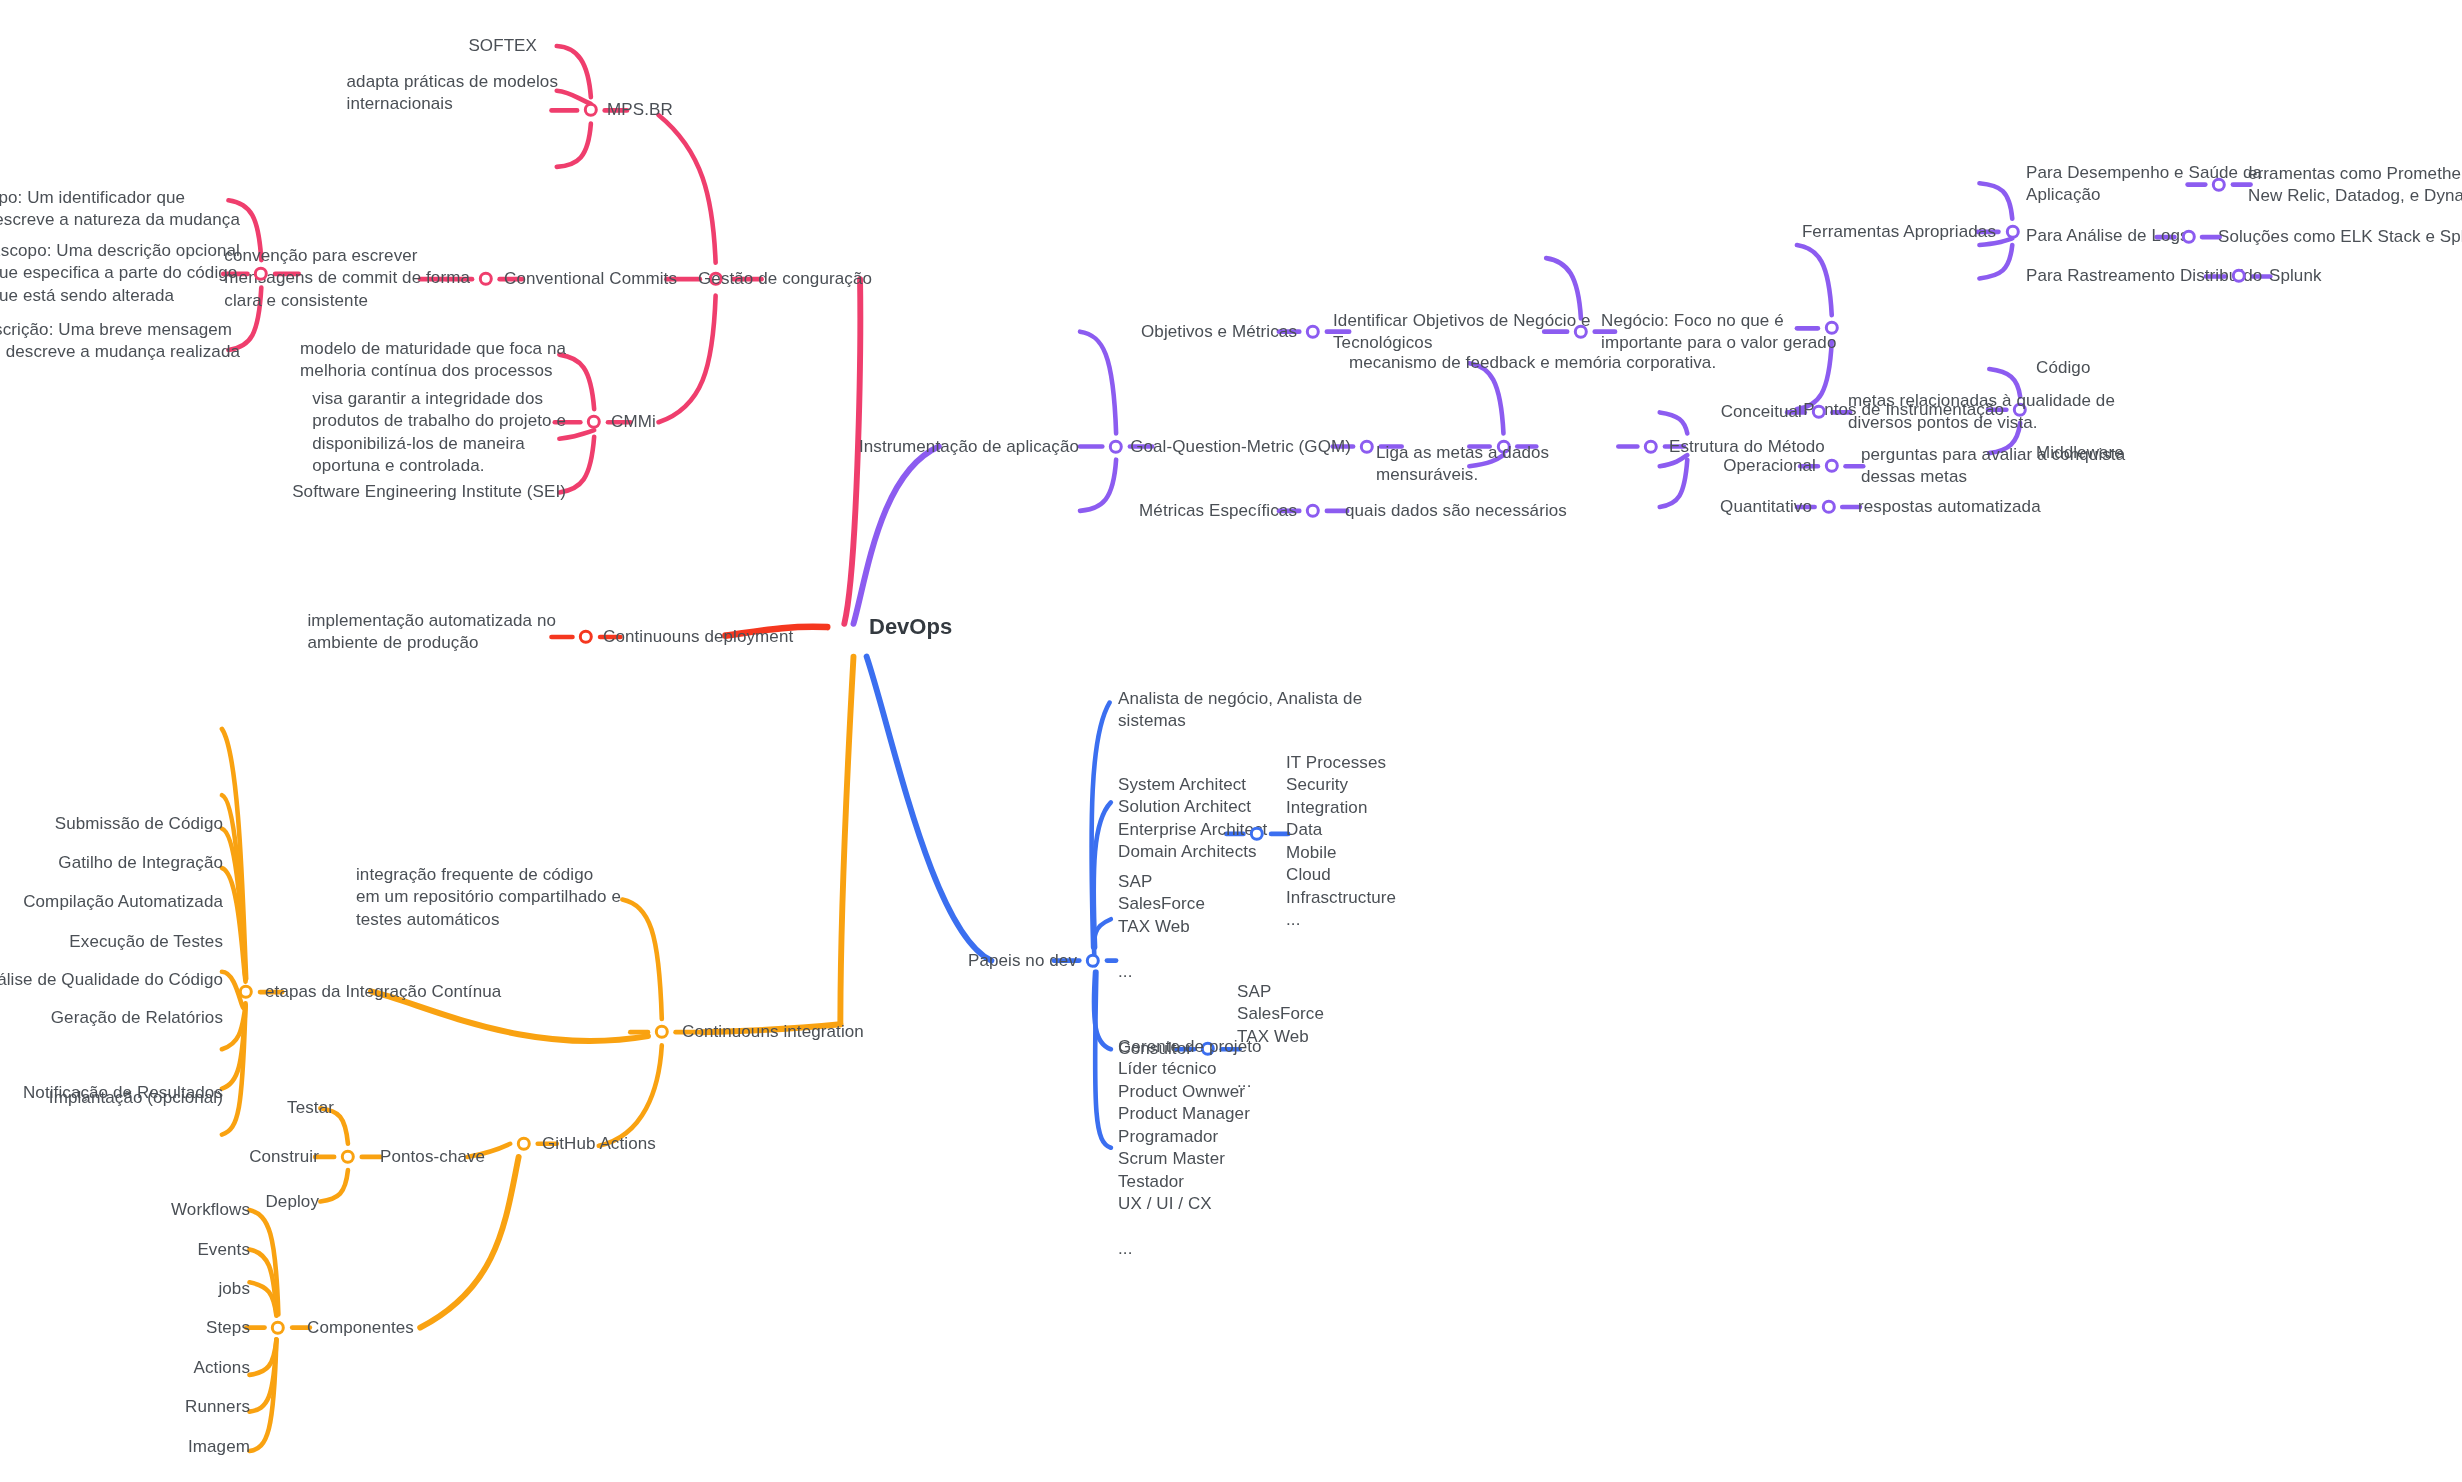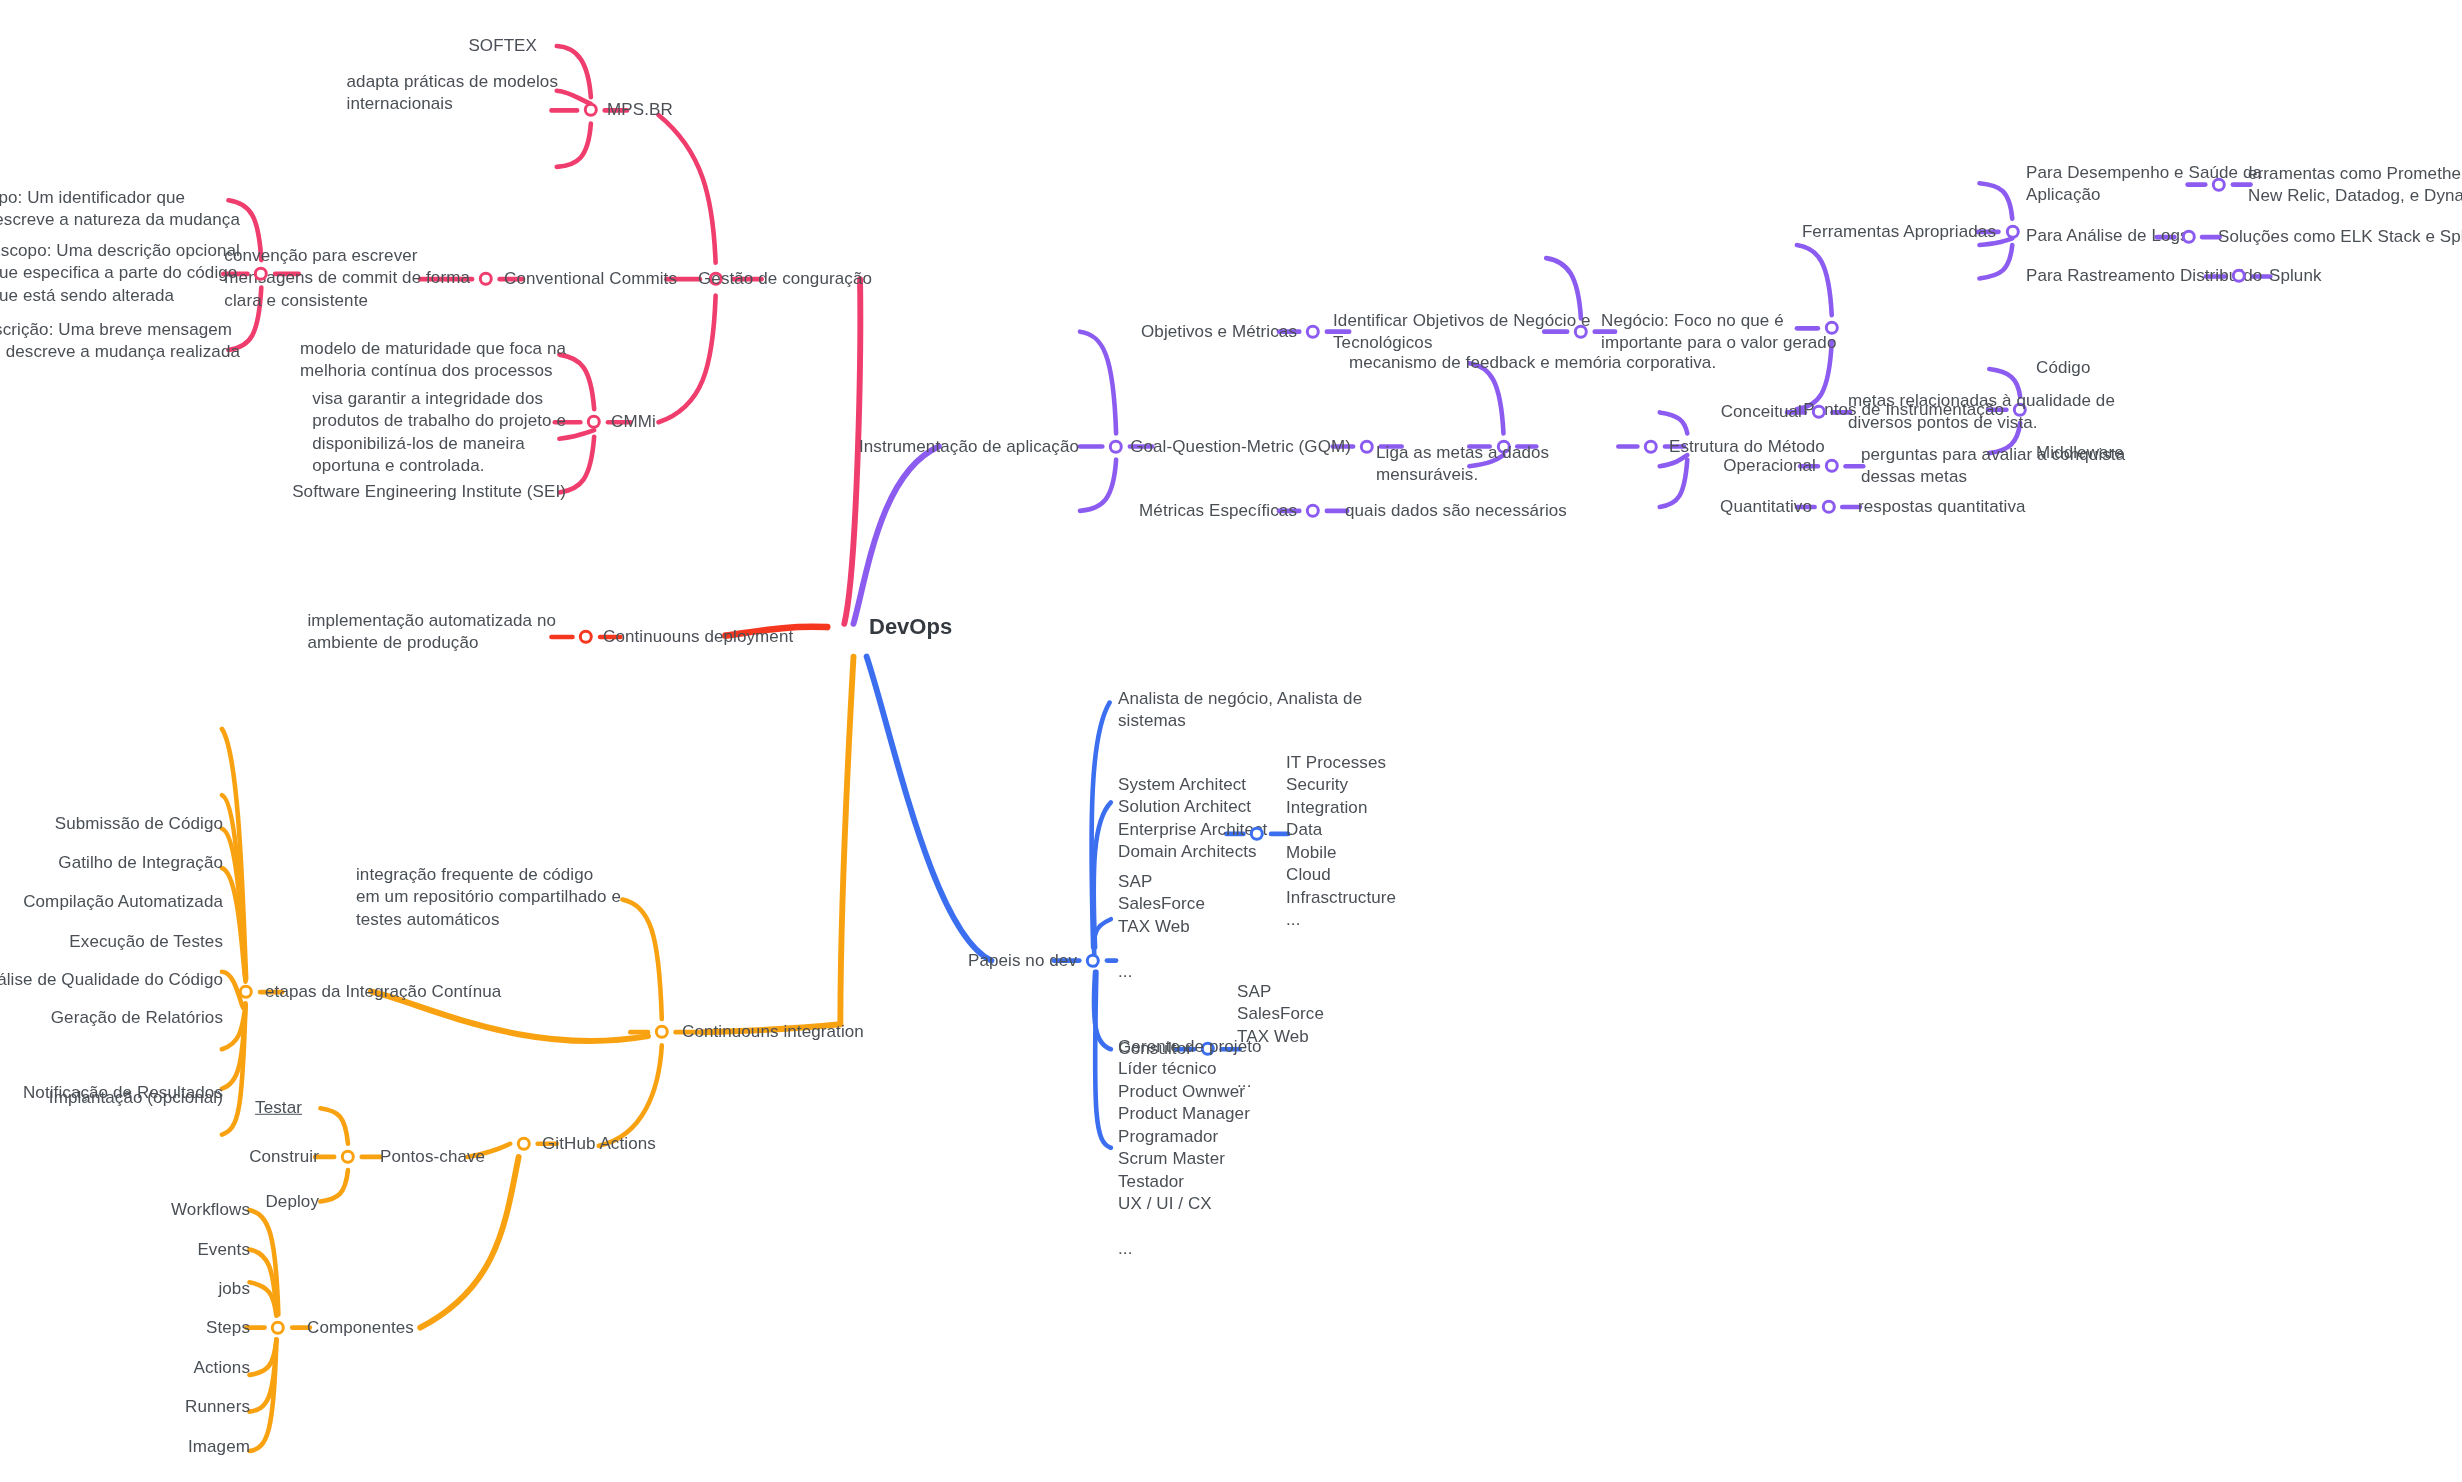--- a/index.html
+++ b/index.html
@@ -318,21 +318,21 @@
   <div class="lbl r" style="left:1848px; top:412px;">metas relacionadas à qualidade de
 diversos pontos de vista.</div>
 
   <div class="ring purple" style="left:1832px; top:466px;"></div>
   <div class="lbl l" style="left:1816px; top:466px;">Operacional</div>
   <div class="lbl r" style="left:1861px; top:466px;">perguntas para avaliar a conquista
 dessas metas</div>
 
   <div class="ring purple" style="left:1829px; top:507px;"></div>
   <div class="lbl l" style="left:1812px; top:507px;">Quantitativo</div>
-  <div class="lbl r" style="left:1858px; top:507px;">respostas quantitativa</div>
+  <div class="lbl r" style="left:1858px; top:507px;">respostas automatizada</div>
 
   <div class="ring purple" style="left:1313px; top:511px;"></div>
   <div class="lbl l" style="left:1297px; top:511px;">Métricas Específicas</div>
   <div class="lbl r" style="left:1345px; top:511px;">quais dados são necessários</div>
 
   <div class="ring red" style="left:586px; top:637px;"></div>
   <div class="lbl r" style="left:603px; top:637px;">Continuouns deployment</div>
   <div class="lbl l" style="left:556px; top:632px;">implementação automatizada no
 ambiente de produção</div>
 
@@ -395,21 +395,21 @@
   <div class="lbl l" style="left:223px; top:980px;">Análise de Qualidade do Código</div>
   <div class="lbl l" style="left:223px; top:1018px;">Geração de Relatórios</div>
   <div class="lbl l" style="left:223px; top:1093px;">Notificação de Resultados</div>
   <div class="lbl l" style="left:223px; top:1098px;">Implantação (opcional)</div>
 
   <div class="ring orange" style="left:524px; top:1144px;"></div>
   <div class="lbl r" style="left:542px; top:1144px;">GitHub Actions</div>
 
   <div class="ring orange" style="left:348px; top:1157px;"></div>
   <div class="lbl r" style="left:380px; top:1157px;">Pontos-chave</div>
-  <div class="lbl l" style="left:302px; top:1108px;text-decoration:underline;">Testar</div>
+  <div class="lbl l" style="left:334px; top:1108px;">Testar</div>
   <div class="lbl l" style="left:319px; top:1157px;">Construir</div>
   <div class="lbl l" style="left:319px; top:1202px;">Deploy</div>
 
   <div class="ring orange" style="left:278px; top:1328px;"></div>
   <div class="lbl r" style="left:307px; top:1328px;">Componentes</div>
   <div class="lbl l" style="left:250px; top:1210px;">Workflows</div>
   <div class="lbl l" style="left:250px; top:1250px;">Events</div>
   <div class="lbl l" style="left:250px; top:1289px;">jobs</div>
   <div class="lbl l" style="left:250px; top:1328px;">Steps</div>
   <div class="lbl l" style="left:250px; top:1368px;">Actions</div>

